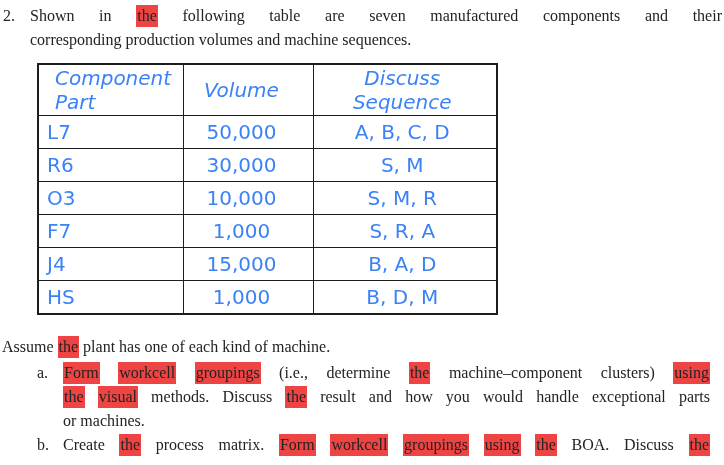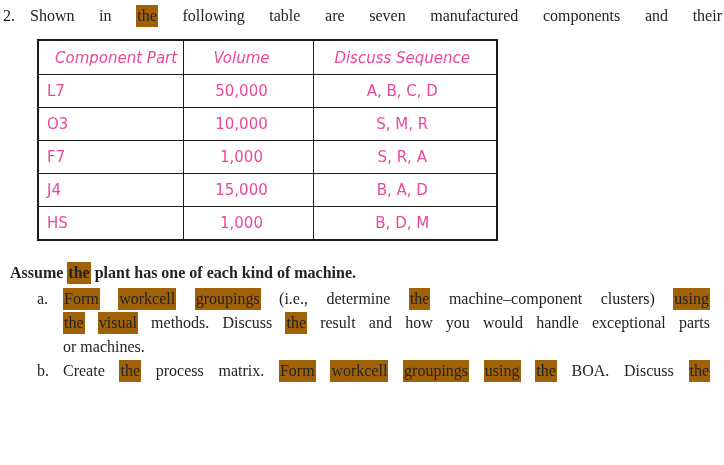--- a/index.html
+++ b/index.html
@@ -18,21 +18,21 @@
   .line {
     line-height: 24px;
     height: 24px;
     text-align: left;
   }
   .line.stretch {
     text-align: justify;
     text-align-last: justify;
   }
   .hl {
-    background: #a16207;
+    background: #ef4444;
     padding: 2px 1px 3px 1px;
   }
   
   .question {
     position: relative;
     padding: 4px 2px 0 30px;
   }
   .q-number {
     position: absolute;
     left: 3px;
@@ -41,22 +41,22 @@
   }
   
   .table-wrap {
     margin: 11px 0 0 37px;
   }
   table.components {
     border-collapse: collapse;
     width: 459px;
     table-layout: fixed;
     font-family: "DejaVu Sans", sans-serif;
-    font-size: 15px;
-    color: #ec4899;
+    font-size: 20px;
+    color: #3b82f6;
     border: 2px solid #1d1d1d;
   }
   table.components th,
   table.components td {
     border: 1.5px solid #1d1d1d;
     overflow: hidden;
   }
   table.components th {
     font-style: italic;
     font-weight: normal;
@@ -76,22 +76,21 @@
   .col-volume {
     text-align: center;
     padding-right: 14px;
   }
   .col-sequence {
     text-align: center;
     padding-right: 6px;
   }
   
   .assumption {
-    margin: 20px 2px 0 10px;
-    font-weight: bold;
+    margin: 20px 2px 0 2px;
   }
   .qlist {
     margin-top: 2px;
   }
   .list-item {
     position: relative;
     padding-left: 63px;
     padding-right: 14px;
   }
   .li-label {
@@ -101,20 +100,21 @@
     line-height: 24px;
   }
 </style>
 </head>
 <body>
 
 <div class="question">
   <span class="q-number">2.</span>
   <div>
       <div class="line stretch"><span>Shown in </span><span class="hl">the</span><span> following table are seven manufactured components and their</span></div>
+      <div class="line"><span>corresponding production volumes and machine sequences.</span></div>
     </div>
 </div>
 
 <div class="table-wrap">
   <table class="components">
     <colgroup>
       <col class="w-part">
         <col class="w-volume">
         <col class="w-sequence">
     </colgroup>
@@ -123,20 +123,25 @@
         <th class="col-part">Component Part</th>
         <th class="col-volume">Volume</th>
         <th class="col-sequence">Discuss Sequence</th>
       </tr>
     </thead>
     <tbody>
         <tr>
           <td class="col-part">L7</td>
           <td class="col-volume">50,000</td>
           <td class="col-sequence">A, B, C, D</td>
+        </tr>
+        <tr>
+          <td class="col-part">R6</td>
+          <td class="col-volume">30,000</td>
+          <td class="col-sequence">S, M</td>
         </tr>
         <tr>
           <td class="col-part">O3</td>
           <td class="col-volume">10,000</td>
           <td class="col-sequence">S, M, R</td>
         </tr>
         <tr>
           <td class="col-part">F7</td>
           <td class="col-volume">1,000</td>
           <td class="col-sequence">S, R, A</td>

